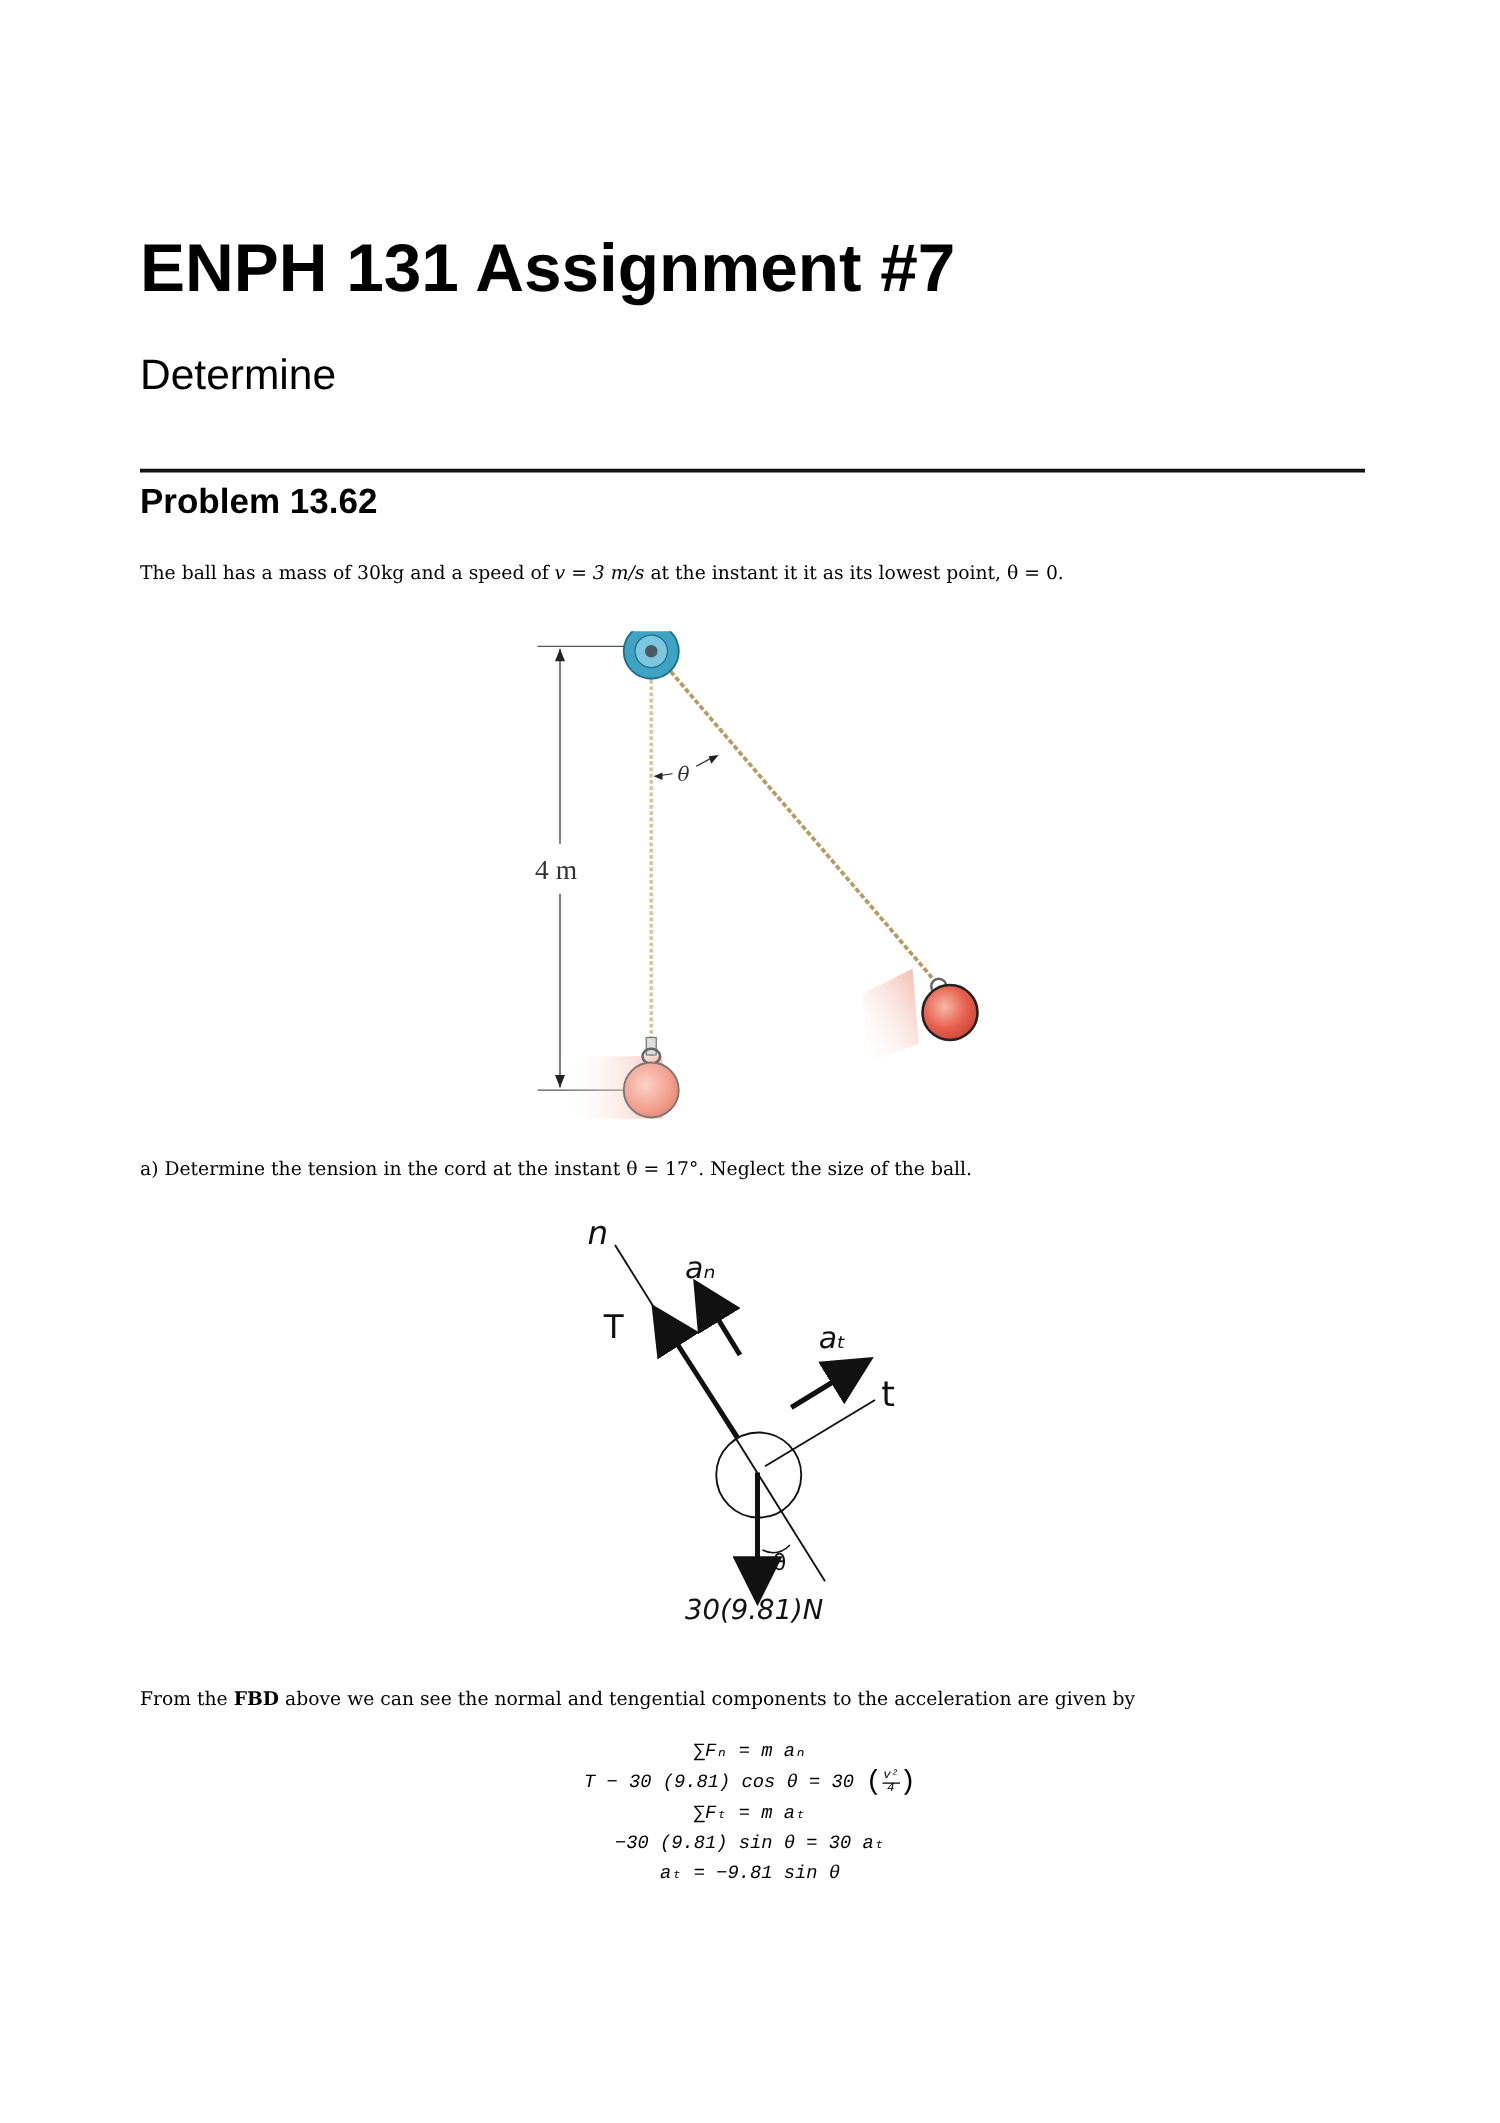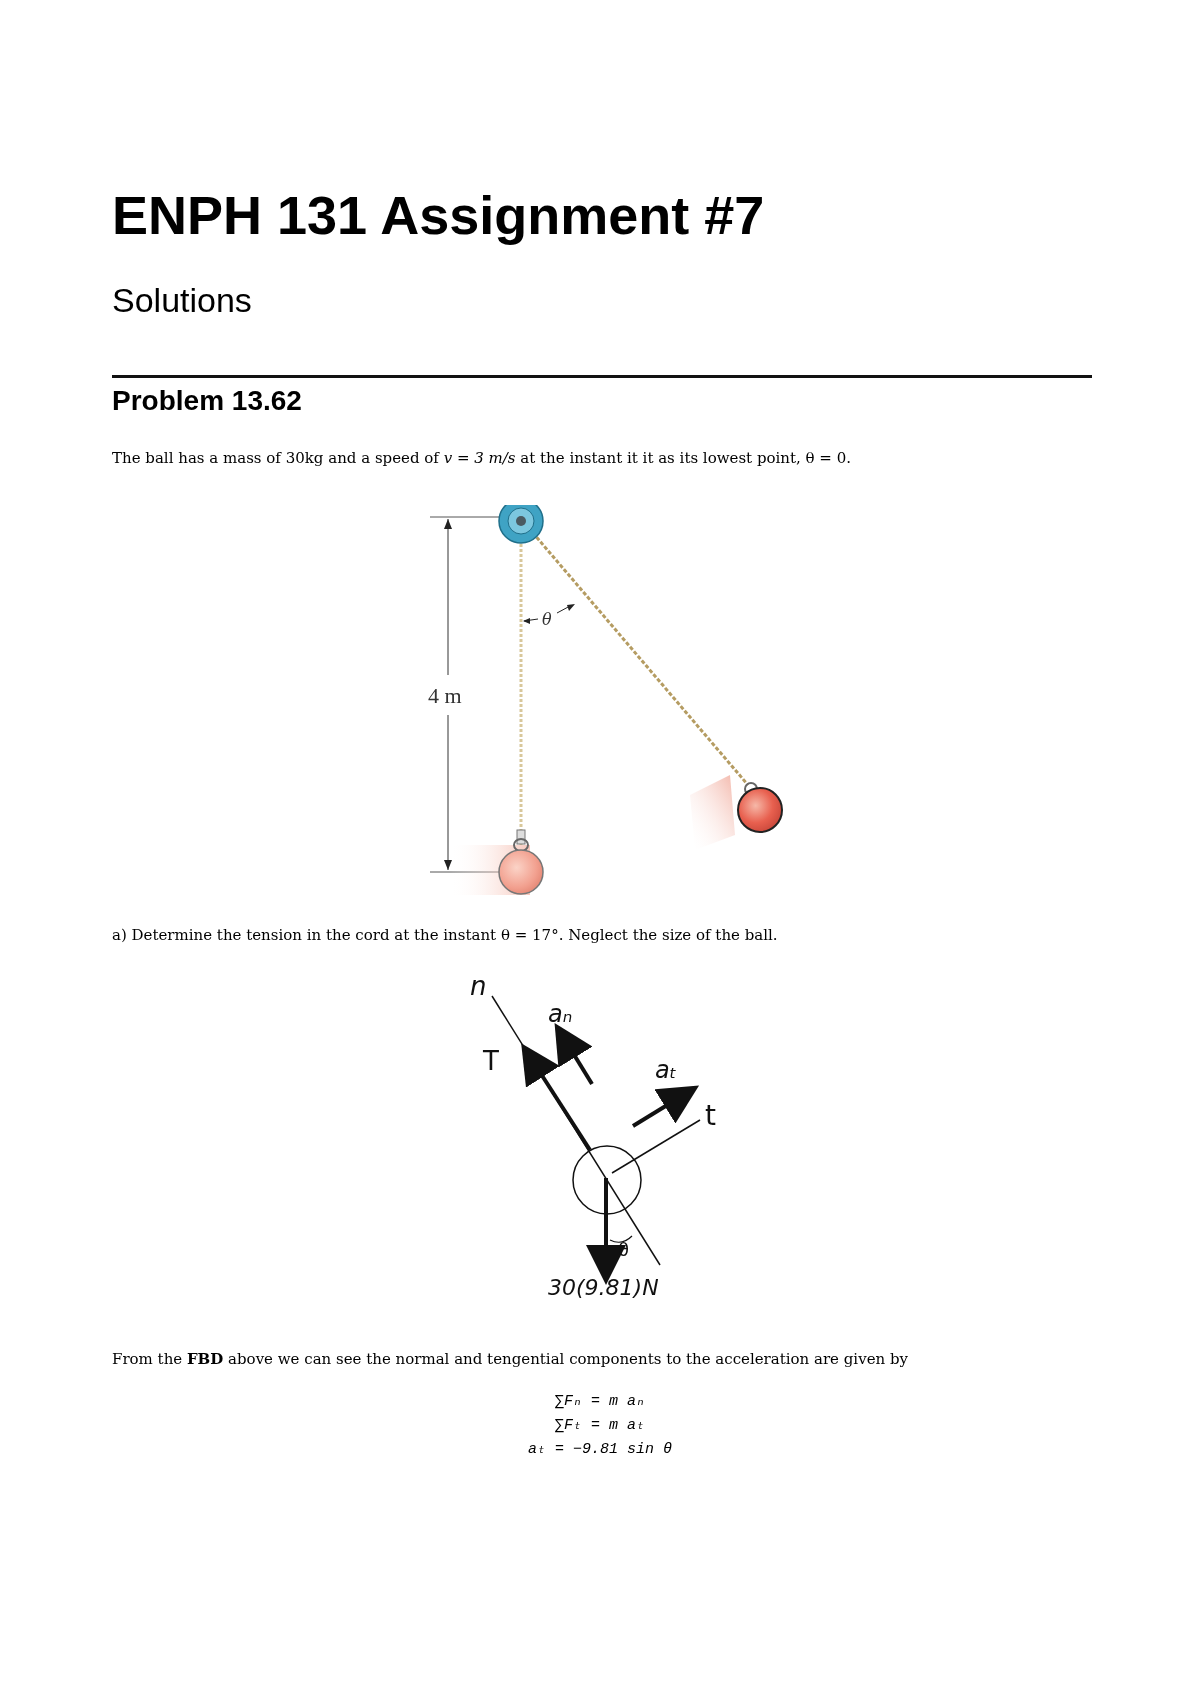--- a/index.html
+++ b/index.html
@@ -34,21 +34,21 @@
     .eq-line { display: block; font-style: italic; }
     .frac { display: inline-block; vertical-align: middle; text-align: center; font-size: 10px; line-height: 10px; }
     .frac span { display: block; }
     .frac .num { border-bottom: 1px solid #000; padding: 0 1px; }
     .paren { font-size: 22px; font-style: normal; vertical-align: middle; }
   </style>
 </head>
 <body>
 
 <h1 class="page-title">ENPH 131 Assignment #7</h1>
-<div class="page-subtitle">Solutions</div>
+<div class="page-subtitle">Determine</div>
 
 <div class="rule"></div>
 
 <h2 class="problem-heading">Problem 13.62</h2>
 
 <div class="para" style="top:449px;">
   <span>The ball has a mass of 30kg and a speed of </span><i>v = 3 m/s</i><span> at the instant it it as its lowest point, θ = 0.</span>
 </div>
 
 <div class="fig1">
@@ -154,15 +154,20 @@
     <text x="98" y="335" font-family="DejaVu Sans, sans-serif" font-style="italic" font-size="22" fill="#111">30(9.81)N</text>
   </svg>
 </div>
 
 <div class="para" style="top:1350px;">
   <span>From the </span><b>FBD</b><span> above we can see the normal and tengential components to the acceleration are given by</span>
 </div>
 
 <div class="equations">
   <span class="eq-line">∑Fₙ = m aₙ</span>
+  <span class="eq-line">
+    <span>T − 30 (9.81) cos θ = 30</span>
+    <span class="paren">(</span><span class="frac"><span class="num">v²</span><span class="den">4</span></span><span class="paren">)</span>
+  </span>
   <span class="eq-line">∑Fₜ = m aₜ</span>
+  <span class="eq-line">−30 (9.81) sin θ = 30 aₜ</span>
   <span class="eq-line">aₜ = −9.81 sin θ</span>
 </div>
 
 </body></html>

